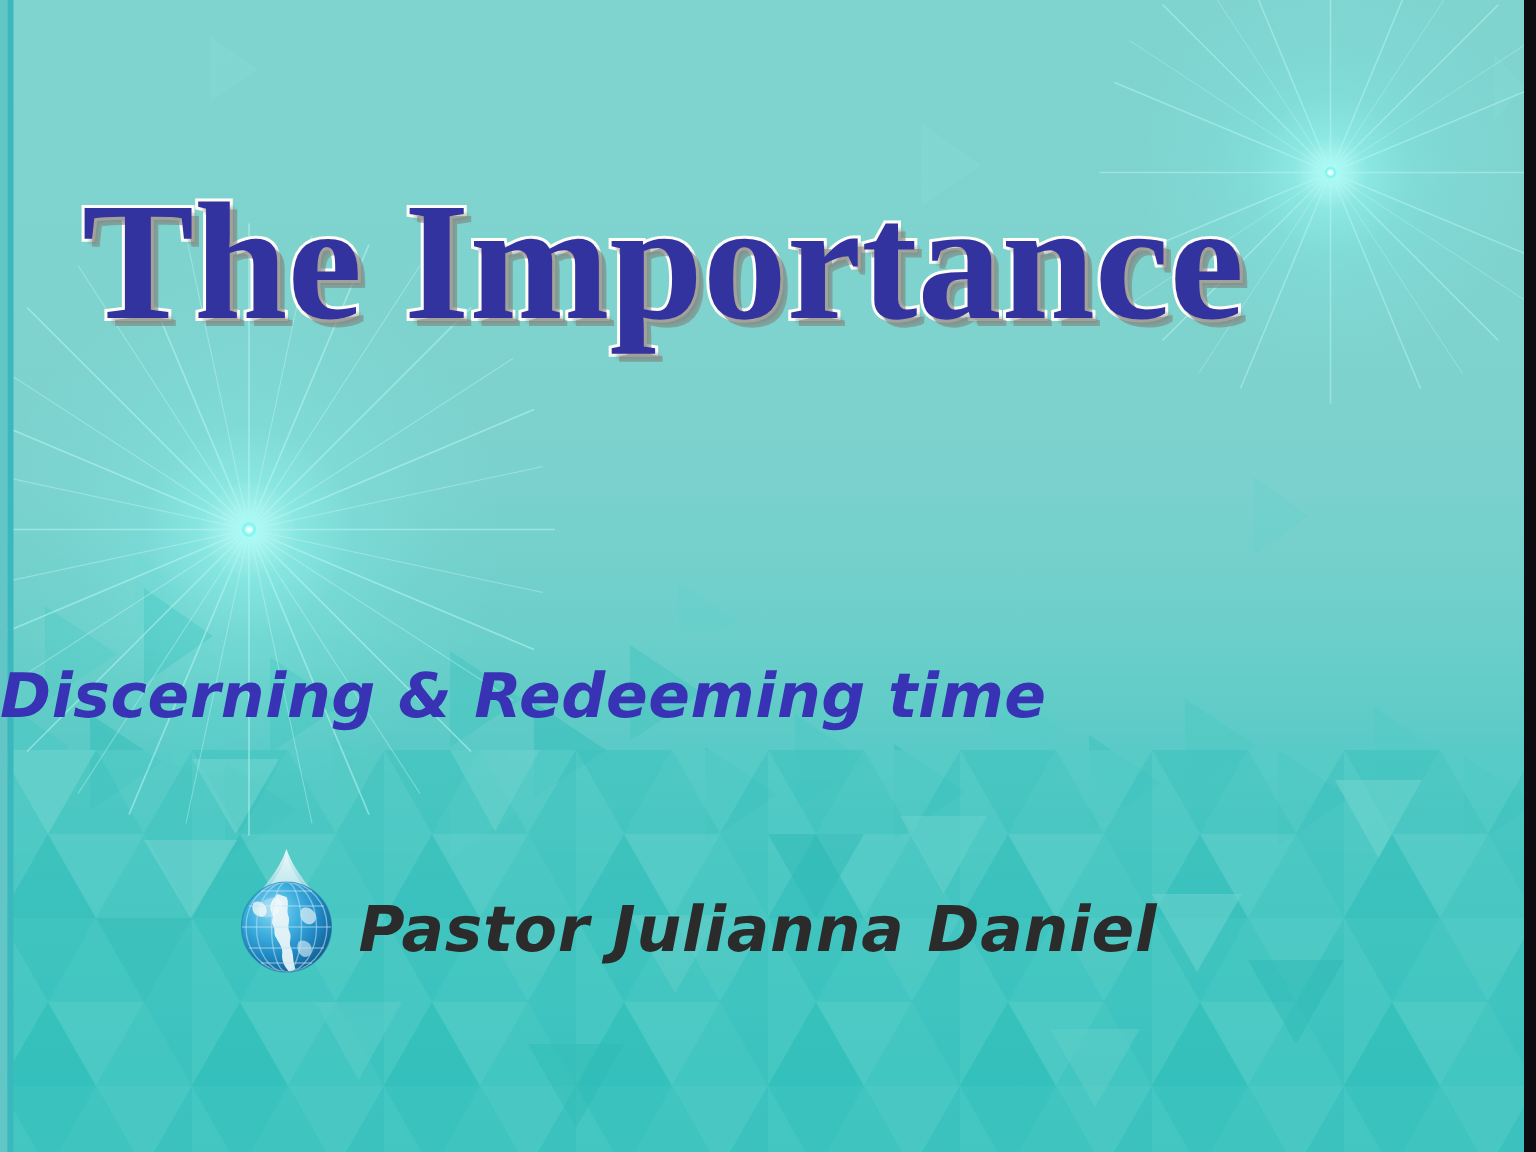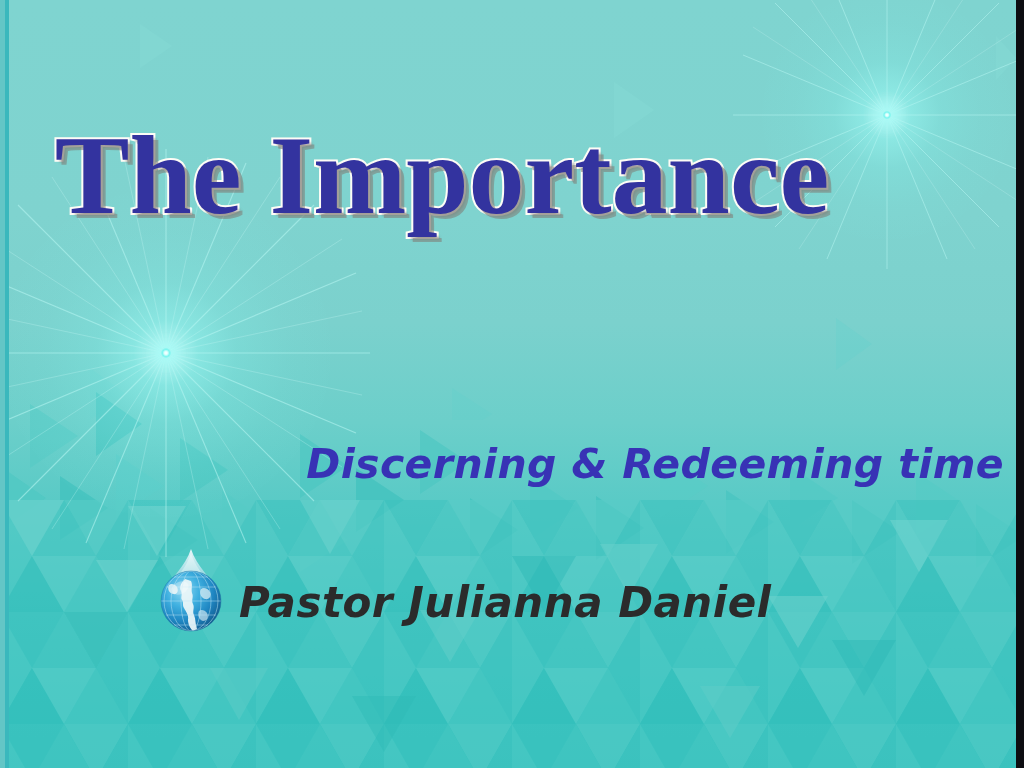--- a/index.html
+++ b/index.html
@@ -107,34 +107,34 @@
     text-shadow:
        5px 5px 0 rgba(128,124,116,.55),
        3px 3px 2px rgba(120,116,110,.35);
   }
   #title-line-2 { margin-top: 8px; }
 
   #subtitle {
     position: absolute;
     left: 0; top: 440px;
     width: 1024px;
-    text-align: right;
+    text-align: left;
     padding-right: 20px;
     box-sizing: border-box;
     font-family: "DejaVu Sans", "Liberation Sans", sans-serif;
     font-weight: bold;
     font-style: italic;
     font-size: 41px;
     letter-spacing: 0.4px;
     color: #3832b5;
   }
 
   #presenter-row {
     position: absolute;
-    left: 155px; top: 545px;
+    left: 155px; top: 562px;
     display: flex;
     align-items: center;
     justify-content: center;
   }
   #globe-icon {
     width: 72px;
     height: 92px;
     flex: 0 0 auto;
     margin-right: 12px;
   }

